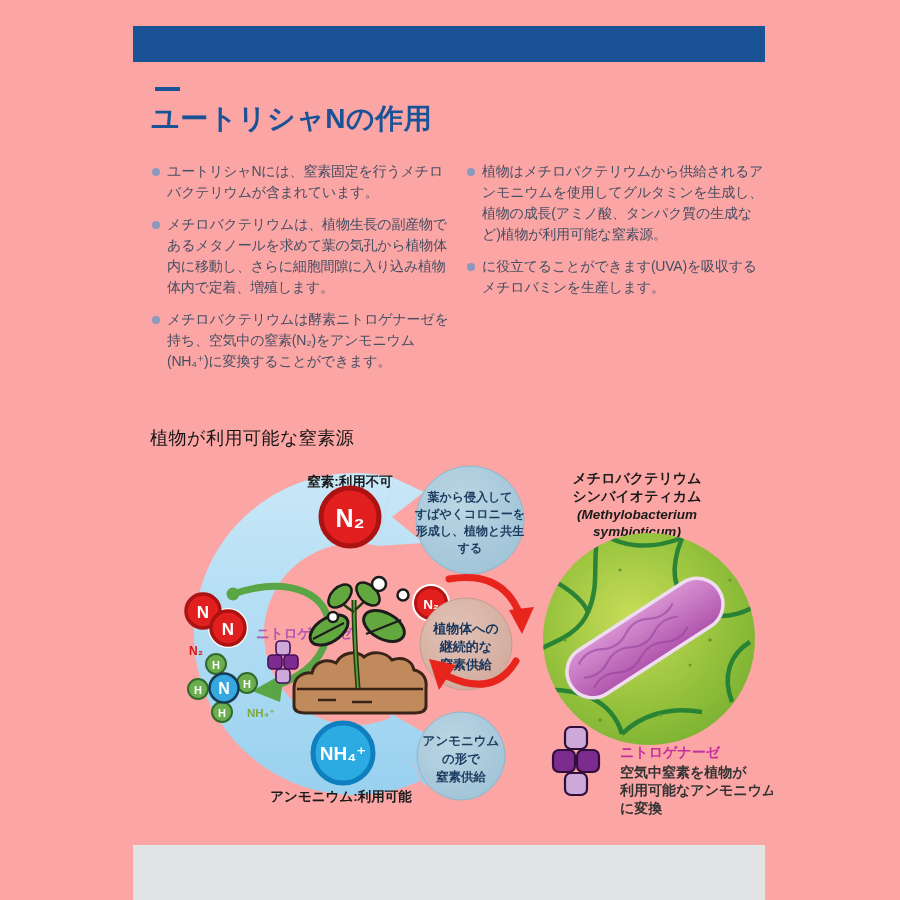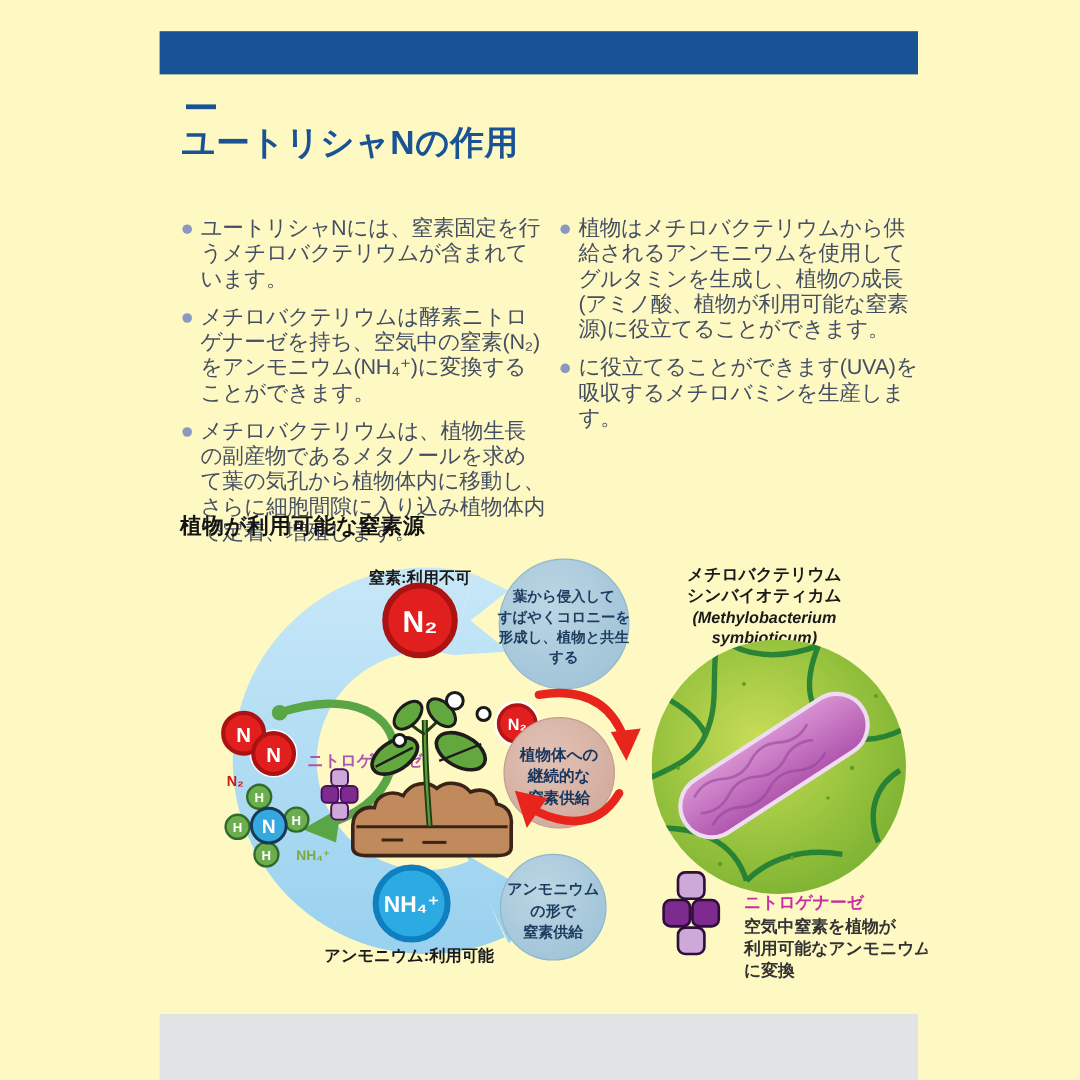--- a/index.html
+++ b/index.html
@@ -1,28 +1,28 @@
 <!DOCTYPE html>
 <html><head>
 <meta charset="utf-8">
 <style>
   html,body{margin:0;padding:0;background:#ffffff;}
   .page{
-    position:relative;width:900px;height:900px;background:#fef9c3;overflow:hidden;
+    position:relative;width:900px;height:900px;background:#fca5a5;overflow:hidden;
     font-family:"Liberation Sans","DejaVu Sans",sans-serif;
   }
   .header-bar{position:absolute;left:133px;top:26px;width:632px;height:36px;background:#1a5296;}
   .title-dash{position:absolute;left:155px;top:87px;width:25px;height:4px;background:#1a5296;}
   .page-title{position:absolute;left:151px;top:100px;font-size:28px;font-weight:bold;color:#1a5296;letter-spacing:.5px;}
-  .col{position:absolute;top:180px;width:303px;color:#454f63;font-size:18px;line-height:21px;letter-spacing:-.2px;}
+  .col{position:absolute;top:161px;width:303px;color:#454f63;font-size:14px;line-height:21px;letter-spacing:-.2px;}
   .col-left{left:152px;}
   .col-right{left:467px;}
   .bullet{position:relative;padding-left:15px;margin-bottom:11px;}
   .bullet .dot{position:absolute;left:0;top:7px;width:8px;height:8px;border-radius:50%;background:#8b99c0;}
-  .section-title{position:absolute;left:150px;top:426px;font-size:18px;font-weight:bold;color:#141414;letter-spacing:.5px;}
+  .section-title{position:absolute;left:150px;top:426px;font-size:18px;font-weight:normal;color:#141414;letter-spacing:.5px;}
   .diagram-svg{position:absolute;left:133px;top:455px;width:640px;height:375px;}
   .footer-bar{position:absolute;left:133px;top:845px;width:632px;height:55px;background:#e2e3e4;}
   svg text{font-family:"Liberation Sans","DejaVu Sans",sans-serif;}
 </style>
 </head>
 <body>
 
 <div class="page">
 
   <div class="header-bar"></div>
@@ -30,32 +30,32 @@
   <div class="title-dash"></div>
   <div class="page-title">ユートリシャNの作用</div>
 
   <div class="col col-left">
     <div class="bullet">
       <span class="dot"></span>
       <span>ユートリシャNには、窒素固定を行うメチロバクテリウムが含まれています。</span>
     </div>
     <div class="bullet">
       <span class="dot"></span>
+      <span>メチロバクテリウムは、植物生長の副産物であるメタノールを求めて葉の気孔から植物体内に移動し、さらに細胞間隙に入り込み植物体内で定着、増殖します。</span>
+    </div>
+    <div class="bullet">
+      <span class="dot"></span>
       <span>メチロバクテリウムは酵素ニトロゲナーゼを持ち、空気中の窒素(N₂)をアンモニウム(NH₄⁺)に変換することができます。</span>
     </div>
-    <div class="bullet">
-      <span class="dot"></span>
-      <span>メチロバクテリウムは、植物生長の副産物であるメタノールを求めて葉の気孔から植物体内に移動し、さらに細胞間隙に入り込み植物体内で定着、増殖します。</span>
-    </div>
   </div>
 
   <div class="col col-right">
     <div class="bullet">
       <span class="dot"></span>
-      <span>植物はメチロバクテリウムから供給されるアンモニウムを使用してグルタミンを生成し、植物の成長(アミノ酸、植物が利用可能な窒素源)に役立てることができます。</span>
+      <span>植物はメチロバクテリウムから供給されるアンモニウムを使用してグルタミンを生成し、植物の成長(アミノ酸、タンパク質の生成など)植物が利用可能な窒素源。</span>
     </div>
     <div class="bullet">
       <span class="dot"></span>
       <span>に役立てることができます(UVA)を吸収するメチロバミンを生産します。</span>
     </div>
   </div>
 
   <div class="section-title">植物が利用可能な窒素源</div>
 
   <svg class="diagram-svg" viewBox="133 455 640 375">

